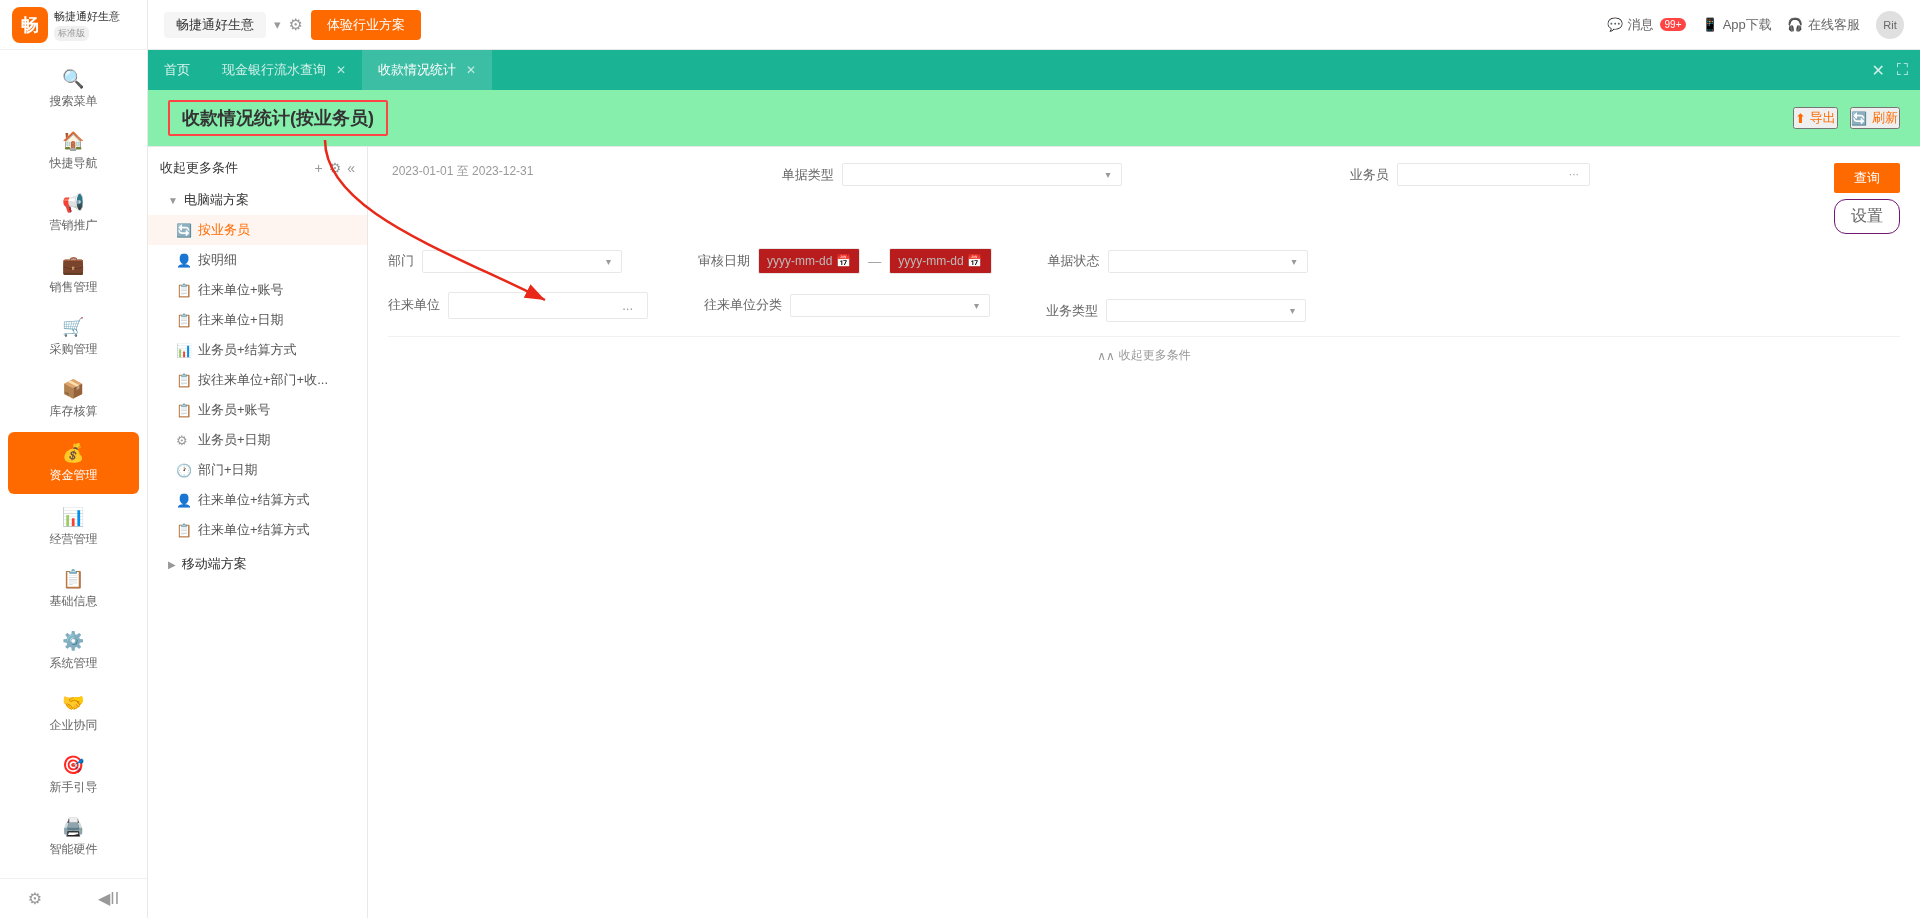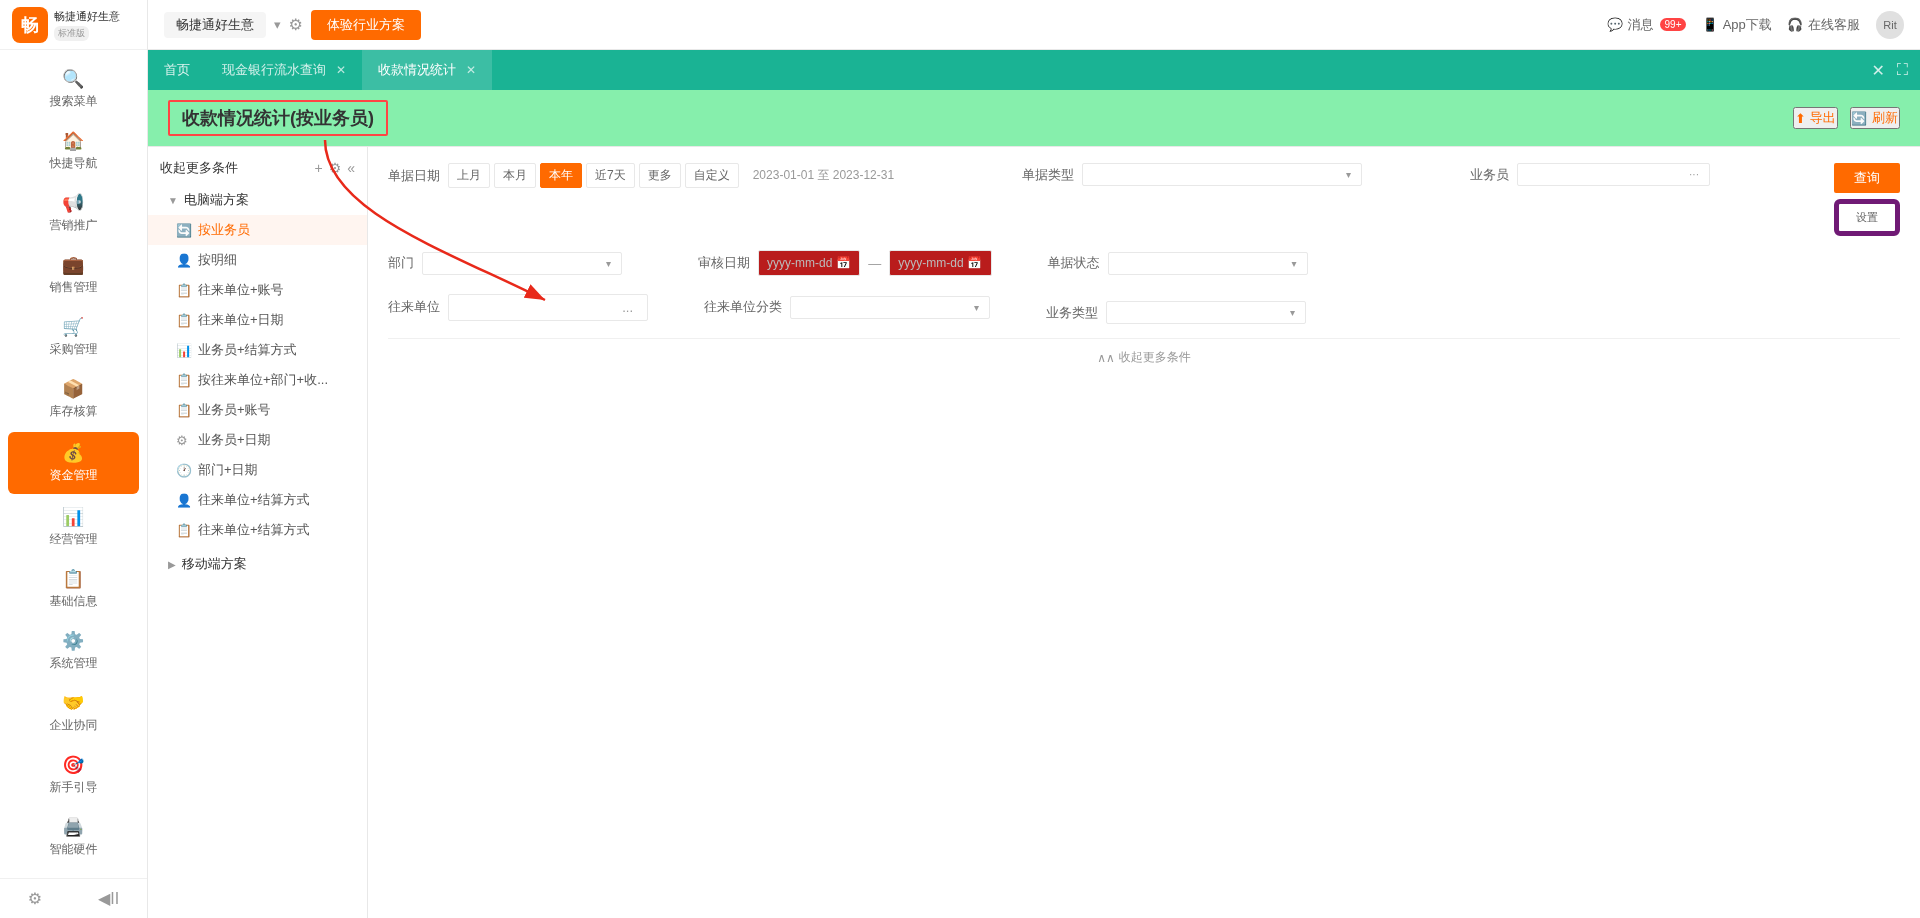--- a/index.html
+++ b/index.html
@@ -165,22 +165,22 @@
       display: flex; align-items: center; gap: 4px;
     }
     .date-separator { color: #999; }
 
     
     .action-btn-primary {
       background: #ff6a00; color: #fff; border: none; padding: 6px 20px;
       border-radius: 2px; cursor: pointer; font-size: 13px;
     }
     .action-btn-secondary {
-      background: #fff; color: #666; border: 5px solid #701a75; padding: 6px 16px;
-      border-radius: 6px; cursor: pointer; font-size: 11px;
+      background: #fff; color: #666; border: 1px solid #701a75; padding: 6px 16px;
+      border-radius: 12px; cursor: pointer; font-size: 16px;
     }
 
     
     .collapse-bar {
       text-align: center; padding: 10px 0; border-top: 1px solid #f0f0f0;
       cursor: pointer;
     }
     .collapse-btn { color: #999; font-size: 12px; display: flex; align-items: center; justify-content: center; gap: 4px; }
 
     
@@ -403,31 +403,20 @@
           <span>移动端方案</span>
         </div>
       </div>
     </div>
 
     <div class="filter-panel">
 
       <div style="display:flex;align-items:flex-start;justify-content:space-between;margin-bottom:14px;">
         <div style="display:flex;align-items:center;gap:10px;flex-wrap:wrap;">
 
-          <div class="filter-item">
-            <span class="filter-label">单据日期</span>
-            <div class="date-btn-group">
-              <button class="date-btn">上月</button>
-              <button class="date-btn">本月</button>
-              <button class="date-btn active">本年</button>
-              <button class="date-btn">近7天</button>
-              <button class="date-btn">更多</button>
-              <button class="date-btn">自定义</button>
-            </div>
-          </div>
           <span class="date-range">2023-01-01 至 2023-12-31</span>
         </div>
 
         <div style="display:flex;align-items:center;gap:8px;flex:1;max-width:320px;margin-left:20px;">
           <span class="filter-label">单据类型</span>
           <div class="filter-select filter-select-wide">
             <span style="color:#bbb;font-size:12px;"></span>
             <span class="select-arrow">▾</span>
           </div>
         </div>

